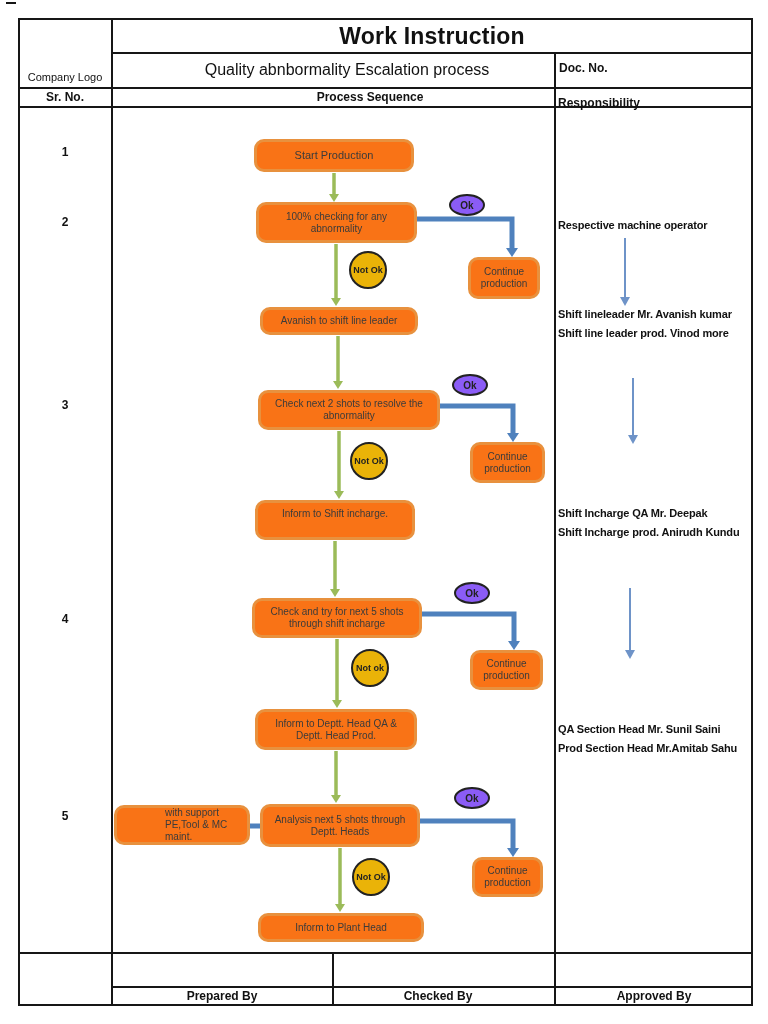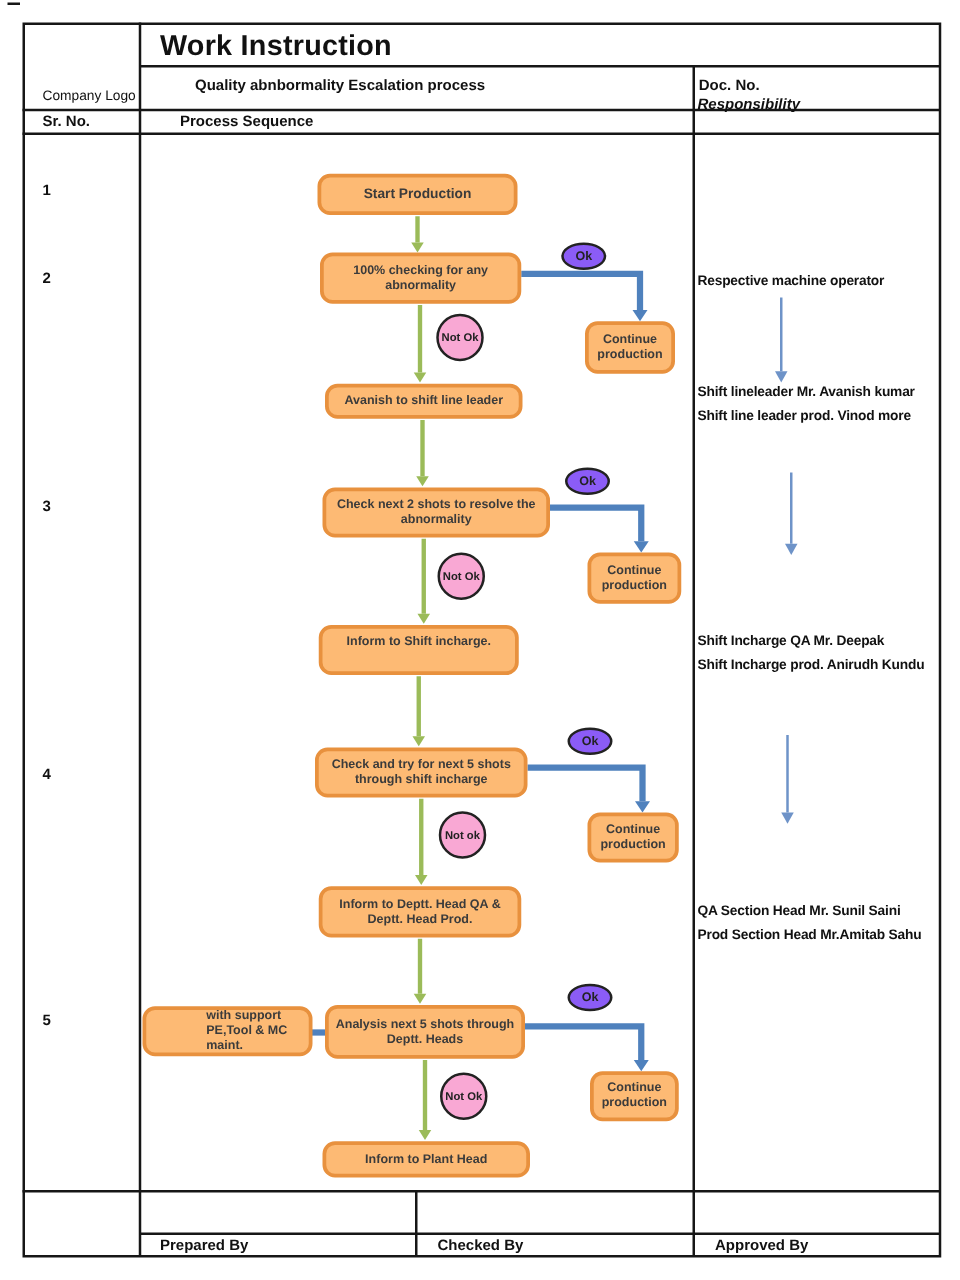--- a/index.html
+++ b/index.html
@@ -4,42 +4,42 @@
 <style>
   html,body{margin:0;padding:0;background:#e9e9e9;}
   .page{
     position:relative;width:768px;height:1024px;background:#ffffff;
     font-family:"Liberation Sans",sans-serif;color:#111;overflow:hidden;
     margin:0 auto;
   }
   .ln{position:absolute;background:#161616;}
   .frame{position:absolute;left:18px;top:18px;width:735px;height:988px;border:2.5px solid #161616;box-sizing:border-box;}
   .txt{position:absolute;box-sizing:border-box;}
-  .ctr{margin-left:16px;}
+  .ctr{text-align:center;}
   .title{font-size:23px;font-weight:bold;letter-spacing:.2px;}
-  .subtitle{font-size:12px;font-weight:bold;padding-left:28px;}
+  .subtitle{font-size:16px;font-weight:normal;padding-left:28px;}
   .hdr{font-size:12px;font-weight:bold;}
   .stepnum{font-size:12px;font-weight:bold;}
   .resp{font-size:11px;font-weight:bold;white-space:nowrap;letter-spacing:-0.15px;}
   .fbox{
-    position:absolute;box-sizing:border-box;background:#fdba74;
+    position:absolute;box-sizing:border-box;background:#f97316;
     border:3px solid #E8913E;border-radius:10px;
     display:flex;align-items:center;justify-content:center;
-    text-align:center;font-size:10px;font-weight:bold;color:#3b3b3b;
+    text-align:center;font-size:10px;font-weight:normal;color:#3b3b3b;
     line-height:1.2;padding:2px 4px;
   }
   .fbox.top{align-items:flex-start;padding-top:5px;}
   .fbox.left{justify-content:flex-start;text-align:left;padding-left:7px;}
   .okell{
     position:absolute;box-sizing:border-box;background:#8b5cf6;border:2px solid #222;
     border-radius:50%;display:flex;align-items:center;justify-content:center;
     font-size:10px;font-weight:bold;color:#222;
   }
   .nok{
-    position:absolute;box-sizing:border-box;background:#f9a8d4;border:2px solid #222;
+    position:absolute;box-sizing:border-box;background:#eab308;border:2px solid #222;
     border-radius:50%;display:flex;align-items:center;justify-content:center;
     text-align:center;font-size:9px;font-weight:bold;color:#222;line-height:1.15;
   }
   svg.arrows{position:absolute;left:0;top:0;pointer-events:none;}
 </style>
 </head>
 <body>
 
 <div class="page">
 
@@ -54,21 +54,21 @@
   <div class="ln" style="left:18px;top:106px;width:734px;height:2px;"></div>
   <div class="ln" style="left:18px;top:952px;width:734px;height:2px;"></div>
   <div class="ln" style="left:112px;top:986px;width:640px;height:2px;"></div>
 
   <div class="txt ctr" style="left:18px;top:71px;width:94px;font-size:11px;">Company Logo</div>
   <div class="txt ctr title" style="left:112px;top:23px;width:640px;">Work Instruction</div>
   <div class="txt ctr subtitle" style="left:112px;top:61px;width:442px;">Quality abnbormality Escalation process</div>
   <div class="txt hdr" style="left:559px;top:61px;">Doc. No.</div>
   <div class="txt ctr hdr" style="left:18px;top:90px;width:94px;">Sr. No.</div>
   <div class="txt ctr hdr" style="left:128px;top:90px;width:484px;">Process Sequence</div>
-  <div class="txt hdr" style="left:558px;top:76px;font-style:italic;">Responsibility</div>
+  <div class="txt hdr" style="left:558px;top:96px;">Responsibility</div>
 
   <div class="txt ctr stepnum" style="left:18px;top:145px;width:94px;">1</div>
   <div class="txt ctr stepnum" style="left:18px;top:215px;width:94px;">2</div>
   <div class="txt ctr stepnum" style="left:18px;top:398px;width:94px;">3</div>
   <div class="txt ctr stepnum" style="left:18px;top:612px;width:94px;">4</div>
   <div class="txt ctr stepnum" style="left:18px;top:809px;width:94px;">5</div>
 
   <svg class="arrows" width="768" height="1024" viewBox="0 0 768 1024">
 
     <g stroke="#9BBB59" stroke-width="3.5" fill="#9BBB59">

